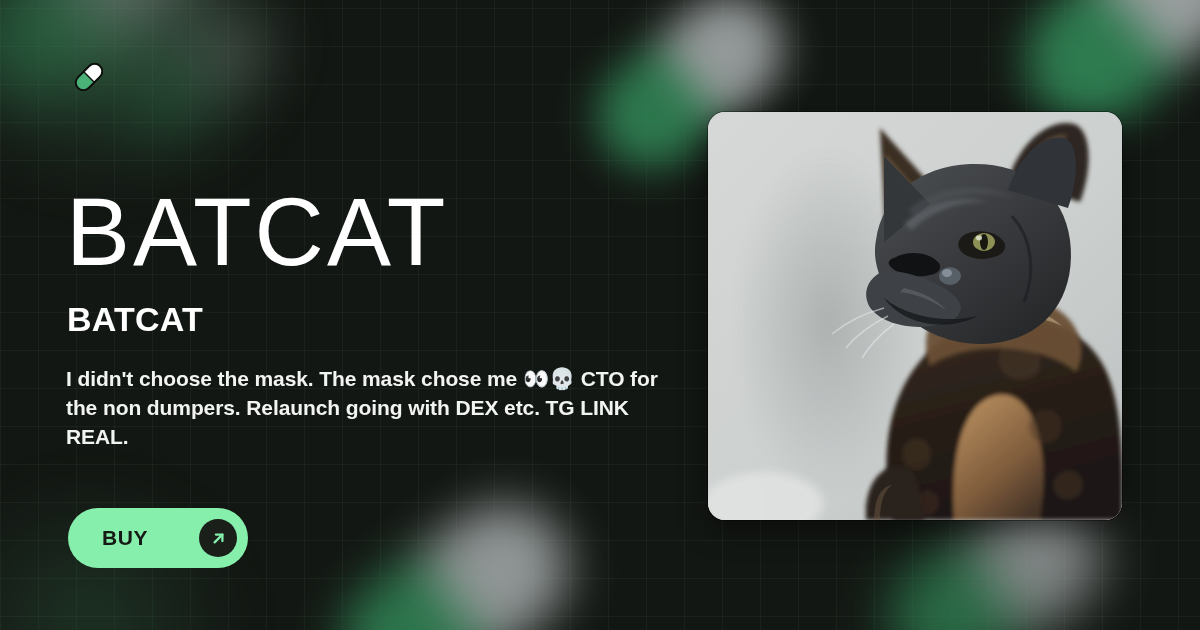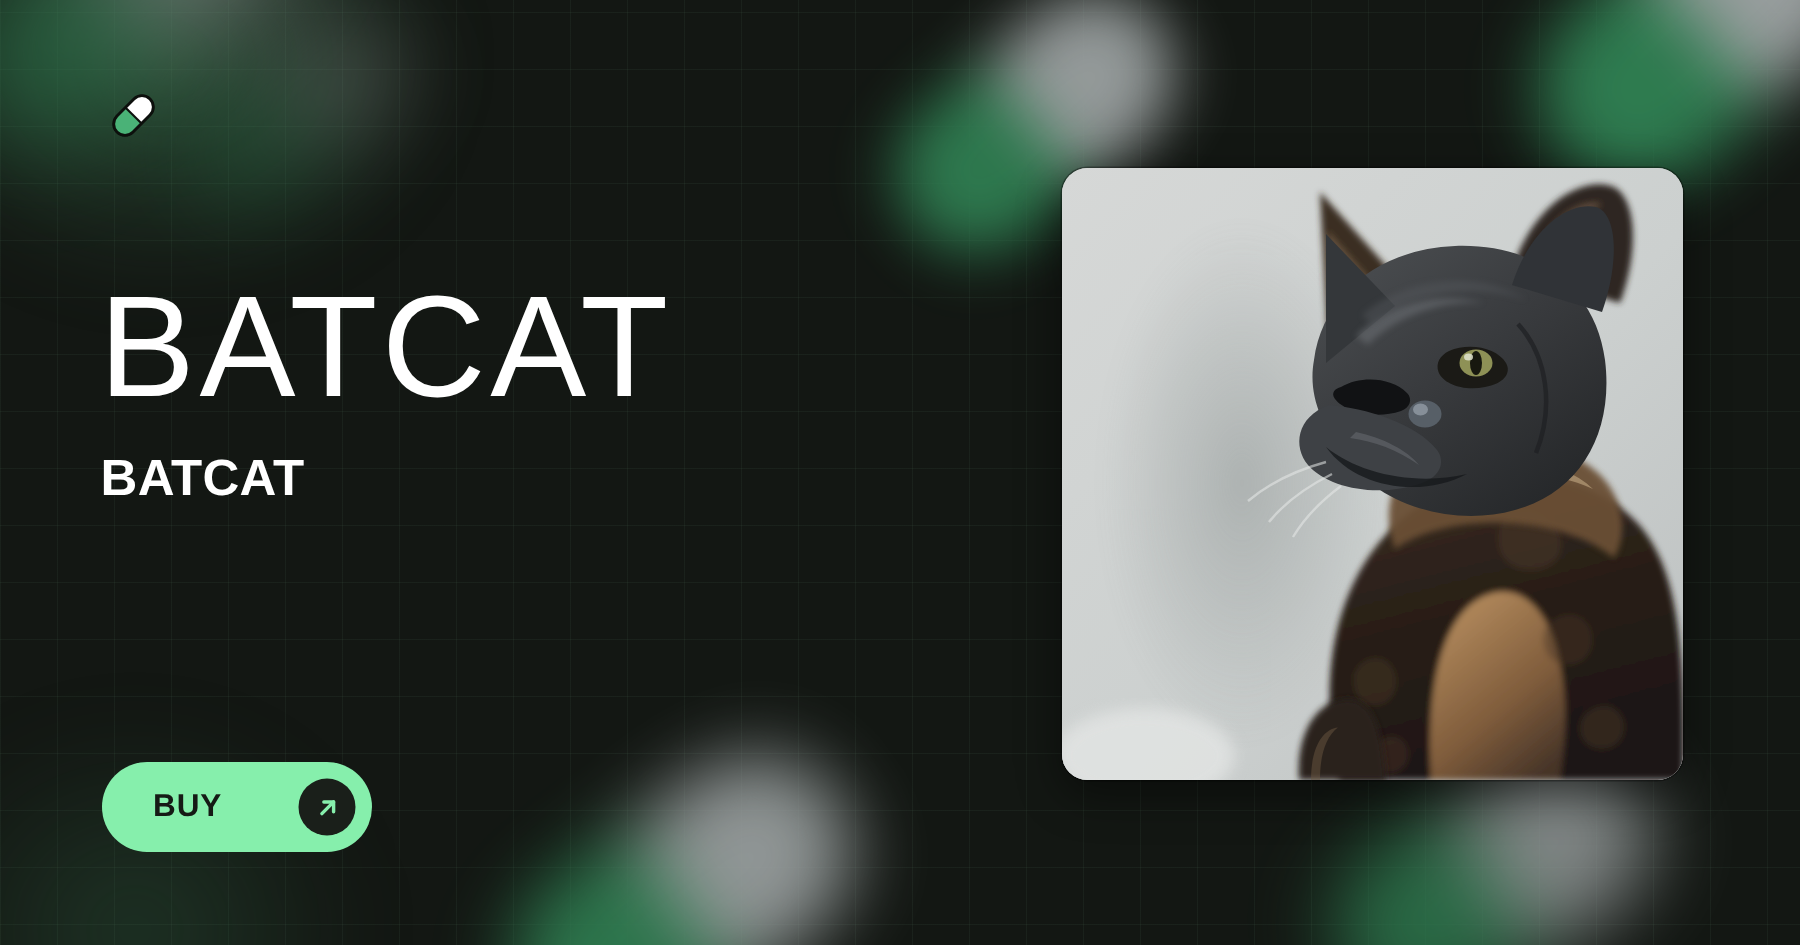--- a/index.html
+++ b/index.html
@@ -220,20 +220,21 @@
           <path d="M13 13.6h8v14.8h-8a7.4 7.4 0 0 1 0-14.8z" fill="#4ab277"></path>
           <path d="M29 13.6h-8v14.8h8a7.4 7.4 0 0 0 0-14.8z" fill="#ffffff"></path>
           <rect x="5.6" y="13.6" width="30.8" height="14.8" rx="7.4" fill="none" stroke="#0d100d" stroke-width="1.6"></rect>
           <line x1="21" y1="13.6" x2="21" y2="28.4" stroke="#0d100d" stroke-width="1.4"></line>
         </g>
       </svg>
     </div>
 
     <div class="token-title">BATCAT</div>
     <div class="token-ticker">BATCAT</div>
+    <div class="token-desc">I didn't choose the mask. The mask chose me 👀💀 CTO for the non dumpers. Relaunch going with DEX etc. TG LINK REAL.</div>
 
     <button class="buy-button">
       <span class="buy-label">BUY</span>
       <span class="buy-badge">
         <svg width="19" height="19" viewBox="0 0 19 19" fill="none">
           <path d="M5.6 13.4 13.4 5.6" stroke="#86efac" stroke-width="2.3" stroke-linecap="round"></path>
           <path d="M6.9 5.6h6.5v6.5" stroke="#86efac" stroke-width="2.3" stroke-linecap="round" stroke-linejoin="round"></path>
         </svg>
       </span>
     </button>

